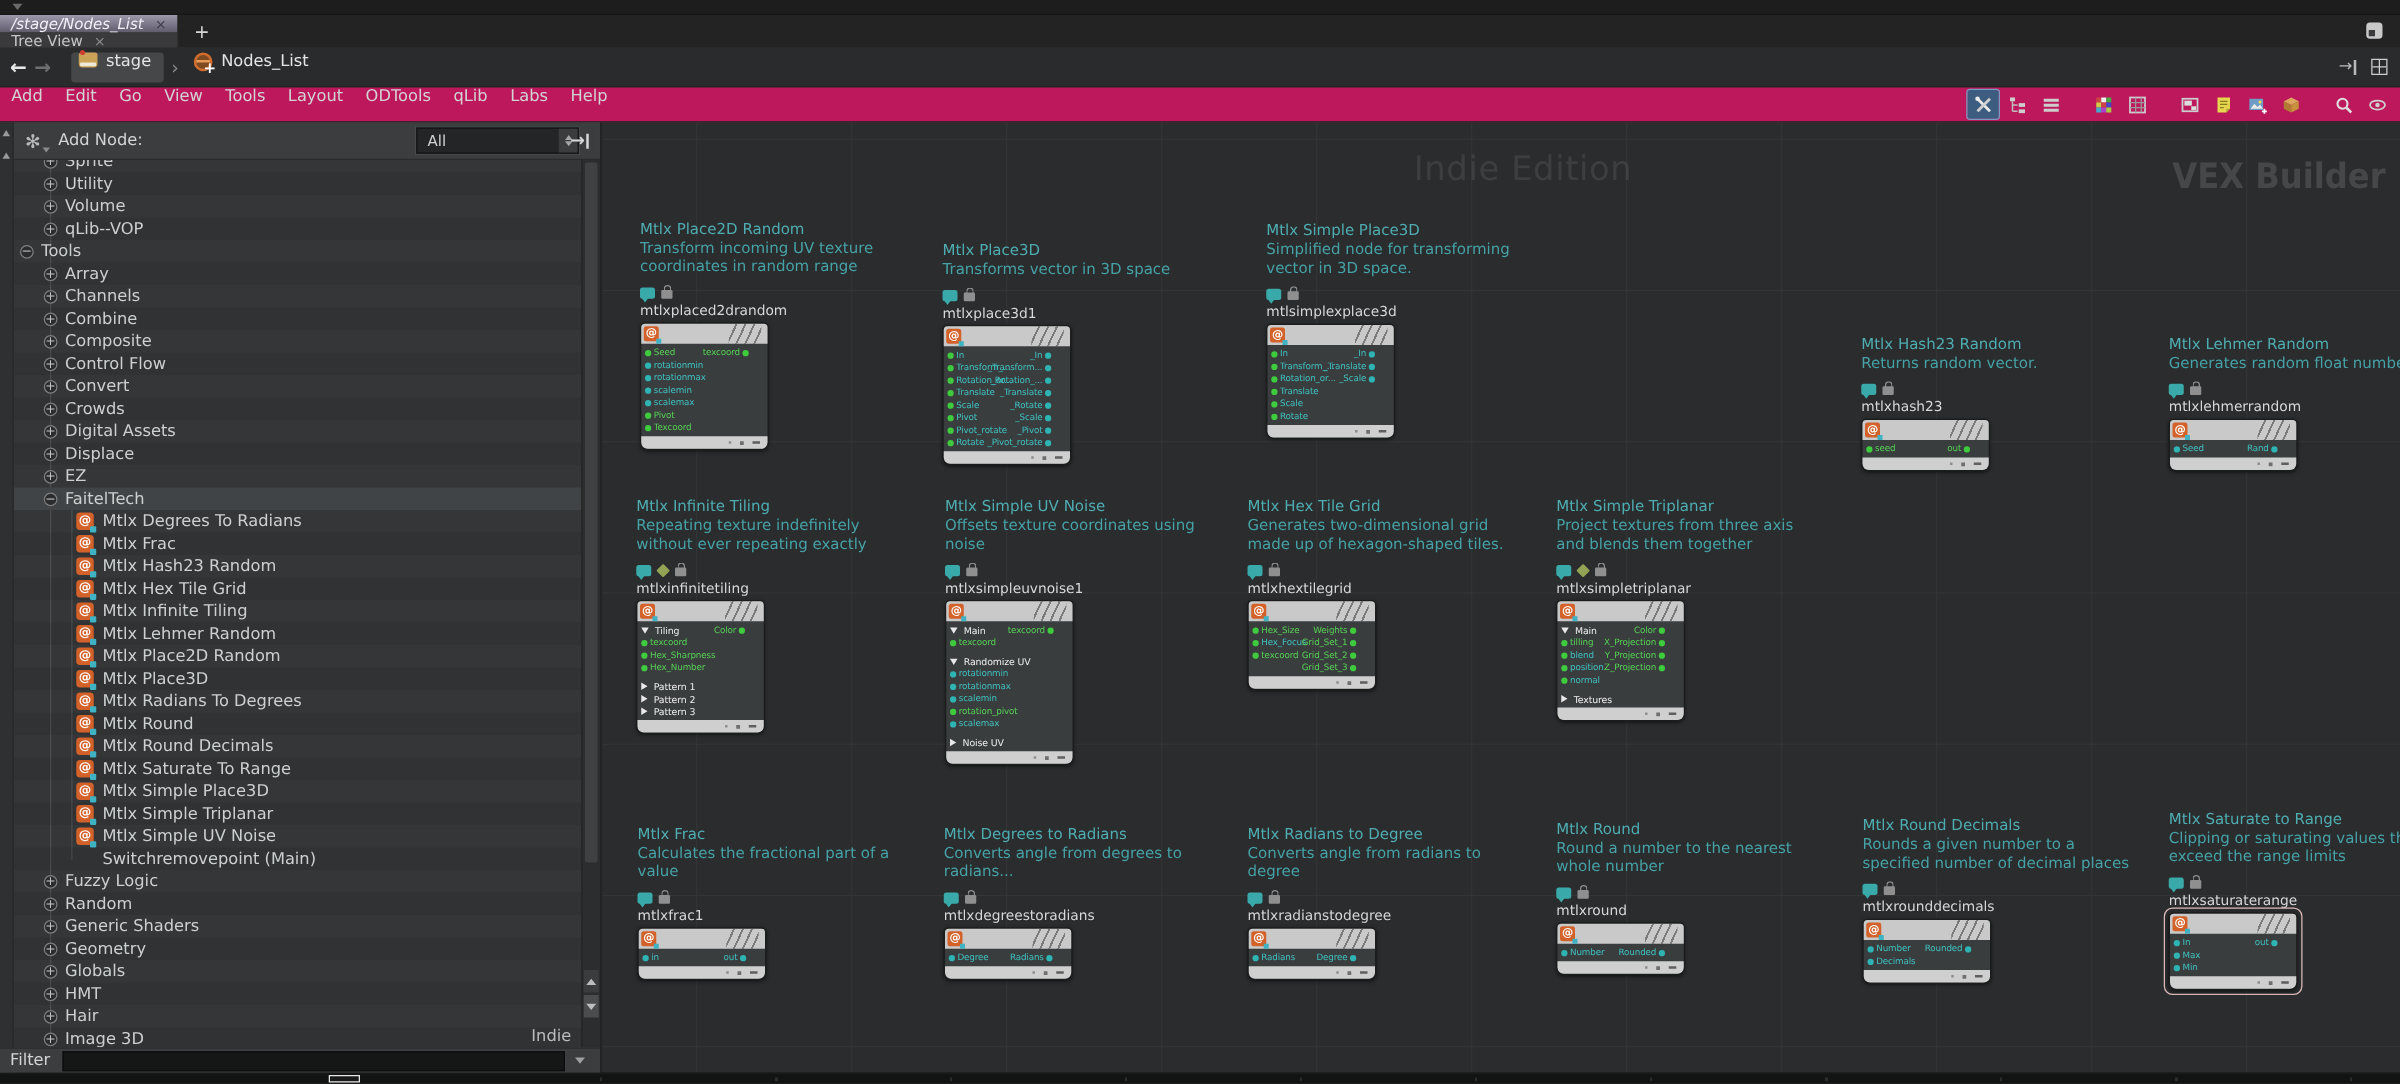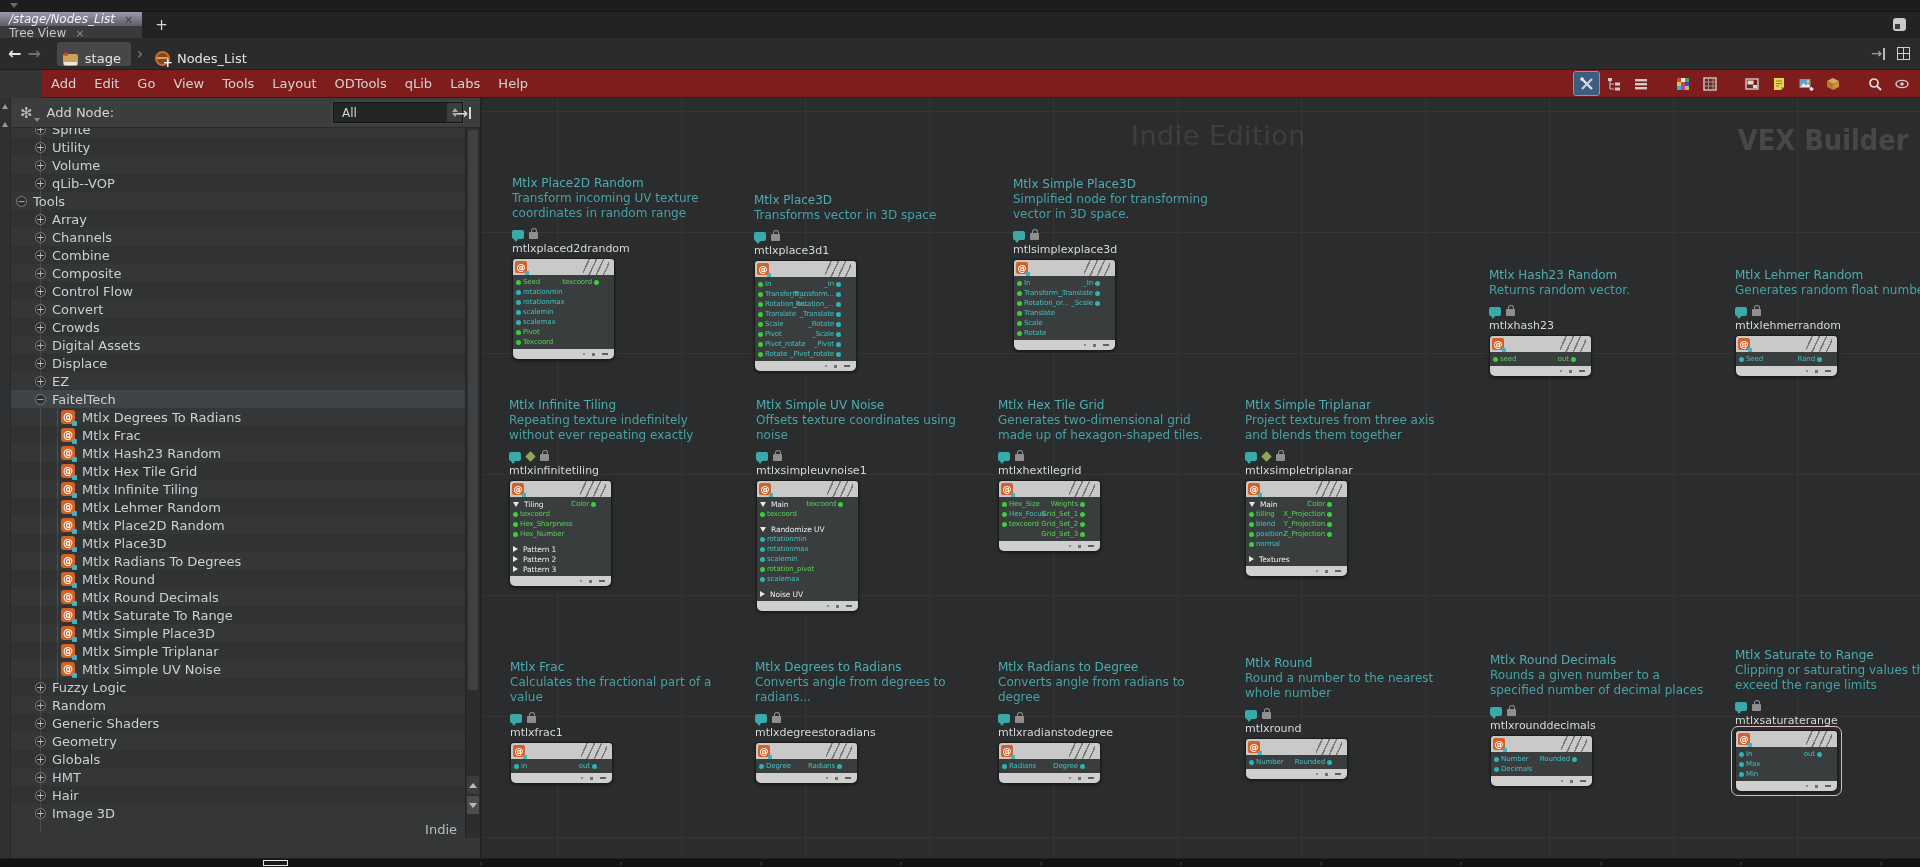--- a/index.html
+++ b/index.html
@@ -22,36 +22,36 @@
   .newtab { display:flex; align-items:center; padding:0 12px; color:#d6d6d6; font-size:15px; }
   .tab-right-ctrl { position:absolute; right:14px; top:6px; width:13px; height:13px; background:#c9c9c9;
     border-radius:3px; }
   .tab-right-ctrl::after { content:""; position:absolute; left:2px; bottom:2px; width:5px; height:5px; background:#3a3a3c; }
 
   
   .pathbar { height:32px; background:#2a2b2c; border-bottom:1px solid #1f1f20; display:flex; align-items:center; position:relative; }
   .navarrow { font-size:16px; font-weight:bold; margin-left:8px; color:#e8e8e8; }
   .navarrow.fwd { color:#6f6f71; margin-left:6px; }
   .crumbwrap { display:flex; align-items:center; margin-left:16px; height:24px; }
-  .crumb { display:flex; align-items:flex-end; background:#454748; border-radius:3px; height:24px; padding:0 10px 0 6px; color:#e4e4e5; font-size:13px; }
+  .crumb { display:flex; align-items:flex-start; background:#454748; border-radius:3px; height:24px; padding:0 10px 0 6px; color:#e4e4e5; font-size:13px; }
   .crumb-sep { color:#8b8b8d; font-size:15px; margin:0 6px; }
   .stage-icon { width:15px; height:12px; background:#c9a258; border-radius:2px 2px 3px 3px; position:relative; margin-right:7px; }
   .stage-icon::before { content:""; position:absolute; left:1px; top:-2px; width:4px; height:4px; border-radius:50%; background:#cc3b2e; }
   .stage-icon::after { content:""; position:absolute; left:1px; bottom:1px; right:1px; height:3px; background:#efe9dc; border-radius:1px; }
   .nodeslist-icon { width:15px; height:15px; border:2px solid #d06c2e; border-radius:50%; position:relative; margin-right:7px; background:#7e4a22; }
   .nodeslist-icon::before { content:""; position:absolute; left:0; right:0; top:4px; height:2px; background:#e89a55; }
   .nodeslist-icon::after { content:"+"; position:absolute; right:-5px; bottom:-6px; color:#fff; font-size:12px; font-weight:bold; }
   .pathbar-right { position:absolute; right:10px; top:0; height:100%; display:flex; align-items:center; gap:12px; }
   .dock-icon { color:#b9b9bb; font-size:13px; border-right:2px solid #b9b9bb; padding-right:1px; line-height:12px; }
   .panegrid-icon { width:13px; height:13px; border:1px solid #cfcfcf; position:relative; }
   .panegrid-icon::before { content:""; position:absolute; left:5px; top:0; bottom:0; width:1px; background:#cfcfcf; }
   .panegrid-icon::after { content:""; position:absolute; top:5px; left:0; right:0; height:1px; background:#cfcfcf; }
 
   
-  .menubar { height:28px; background:#7f1d1d; border-bottom:1px solid #202122; display:flex; align-items:center; position:relative;margin-left:42px; }
+  .menubar { height:28px; background:#be185d; border-bottom:1px solid #202122; display:flex; position:relative; }
   .menu-item { color:#d3d3d4; font-size:13px; padding:0 9px; }
   .mtoolbar { position:absolute; right:6px; top:2px; display:flex; align-items:center; }
   .micon { width:25px; height:23px; display:flex; align-items:center; justify-content:center; margin-left:2px; border-radius:2px; }
   .micon.gap { margin-left:17px; }
   .micon.active { background:#3d5d80; outline:1px solid #7a9cc4; }
   .micon svg { width:16px; height:16px; }
 
   
   .main { display:flex; height:760px; }
   .leftpanel { width:482px; background:#343637; position:relative; border-right:2px solid #222324; }
@@ -447,20 +447,23 @@
             <span>Mtlx Simple Place3D</span>
           </div>
           <div class="trow d2">
             <span class="mtlx-ic">@</span>
             <span>Mtlx Simple Triplanar</span>
           </div>
           <div class="trow d2">
             <span class="mtlx-ic">@</span>
             <span>Mtlx Simple UV Noise</span>
           </div>
+          <div class="trow d2n">
+            <span>Switchremovepoint (Main)</span>
+          </div>
           <div class="trow d1">
             <span class="twist">+</span>
             <span>Fuzzy Logic</span>
           </div>
           <div class="trow d1">
             <span class="twist">+</span>
             <span>Random</span>
           </div>
           <div class="trow d1">
             <span class="twist">+</span>
@@ -487,20 +490,27 @@
             <span>Image 3D</span>
           </div>
           <div class="indie-label">Indie</div>
         </div>
       <div class="tscroll">
         <div class="thumb"></div>
         <div class="btn up">
             <b></b>
           </div>
         <div class="btn dn">
+            <b></b>
+          </div>
+      </div>
+      <div class="filterrow">
+        <span class="filter-label">Filter</span>
+        <div class="filter-input"></div>
+        <div class="filter-dd">
             <b></b>
           </div>
       </div>
     </div>
 
     <div class="network" id="network">
       <div class="wm-center">Indie Edition</div>
       <div class="wm-right">VEX Builder</div>
     <div class="cluster" style="left: 30px; top: 78px;">
           <div class="ncomment">

